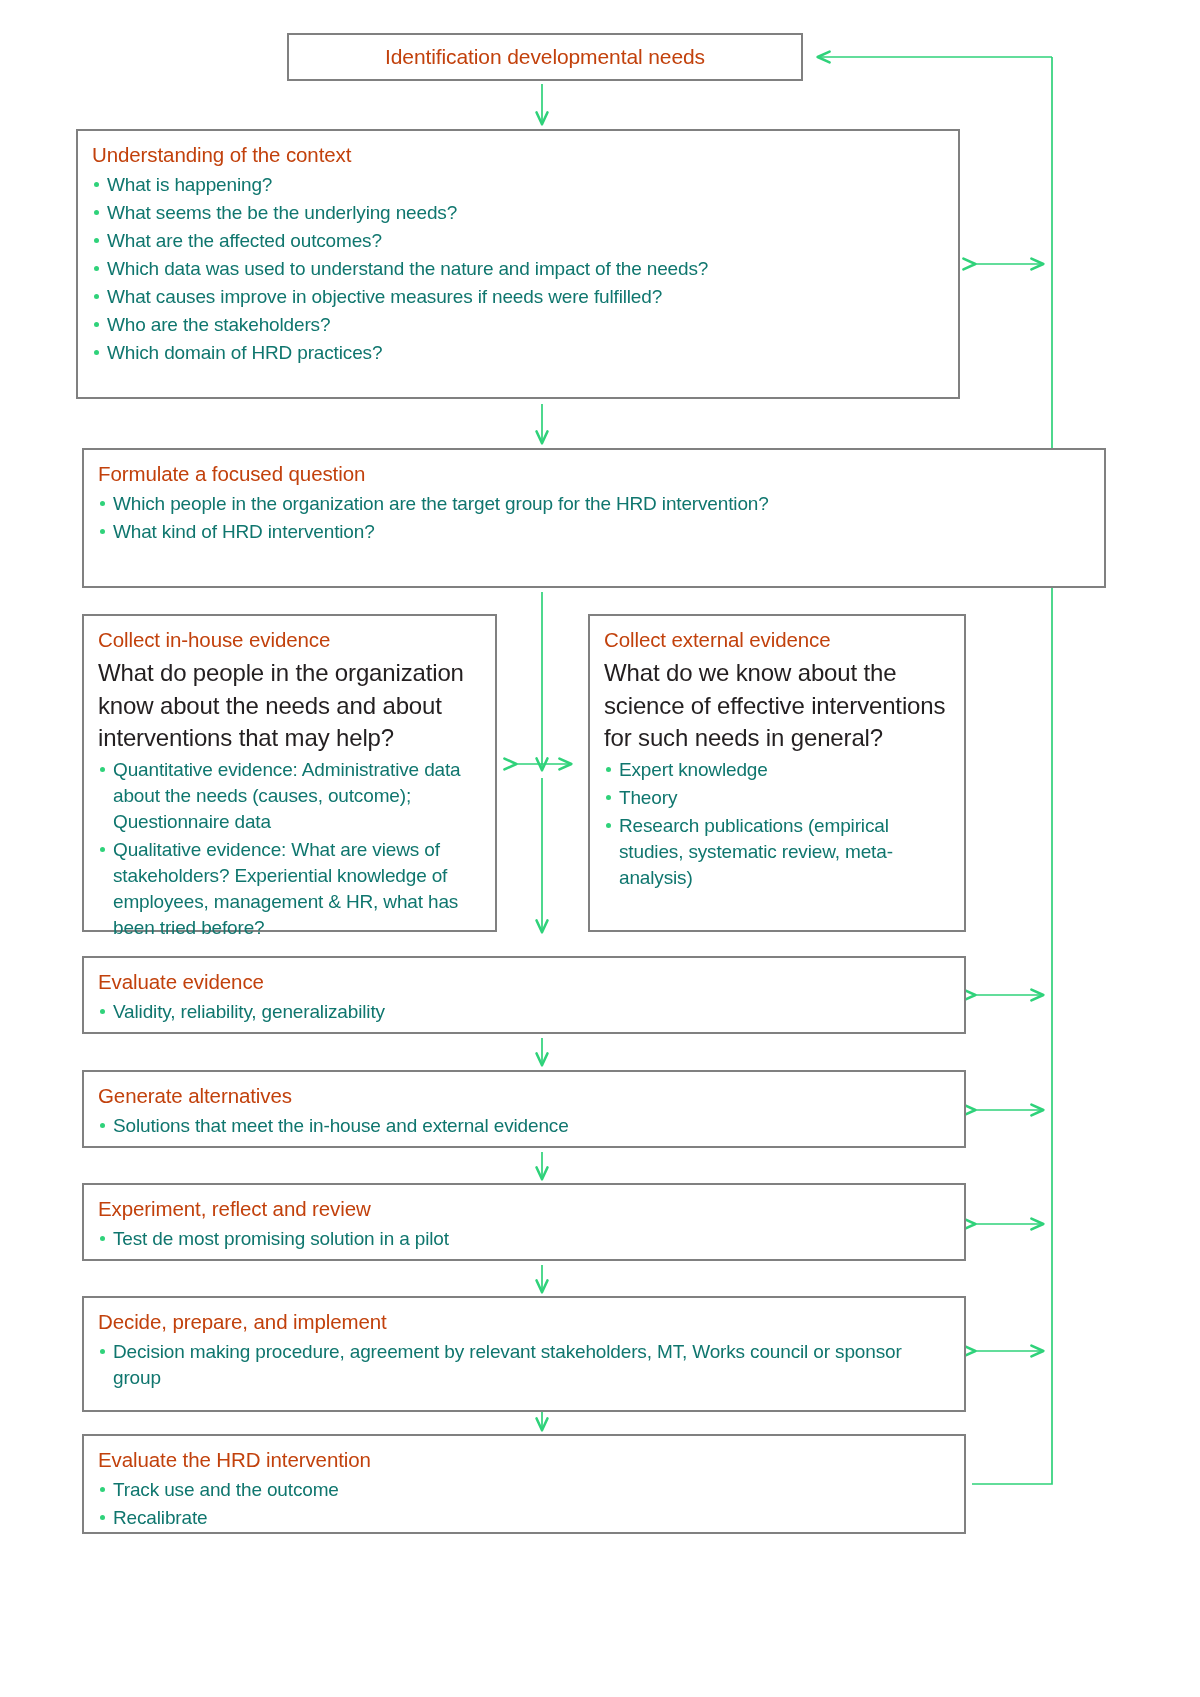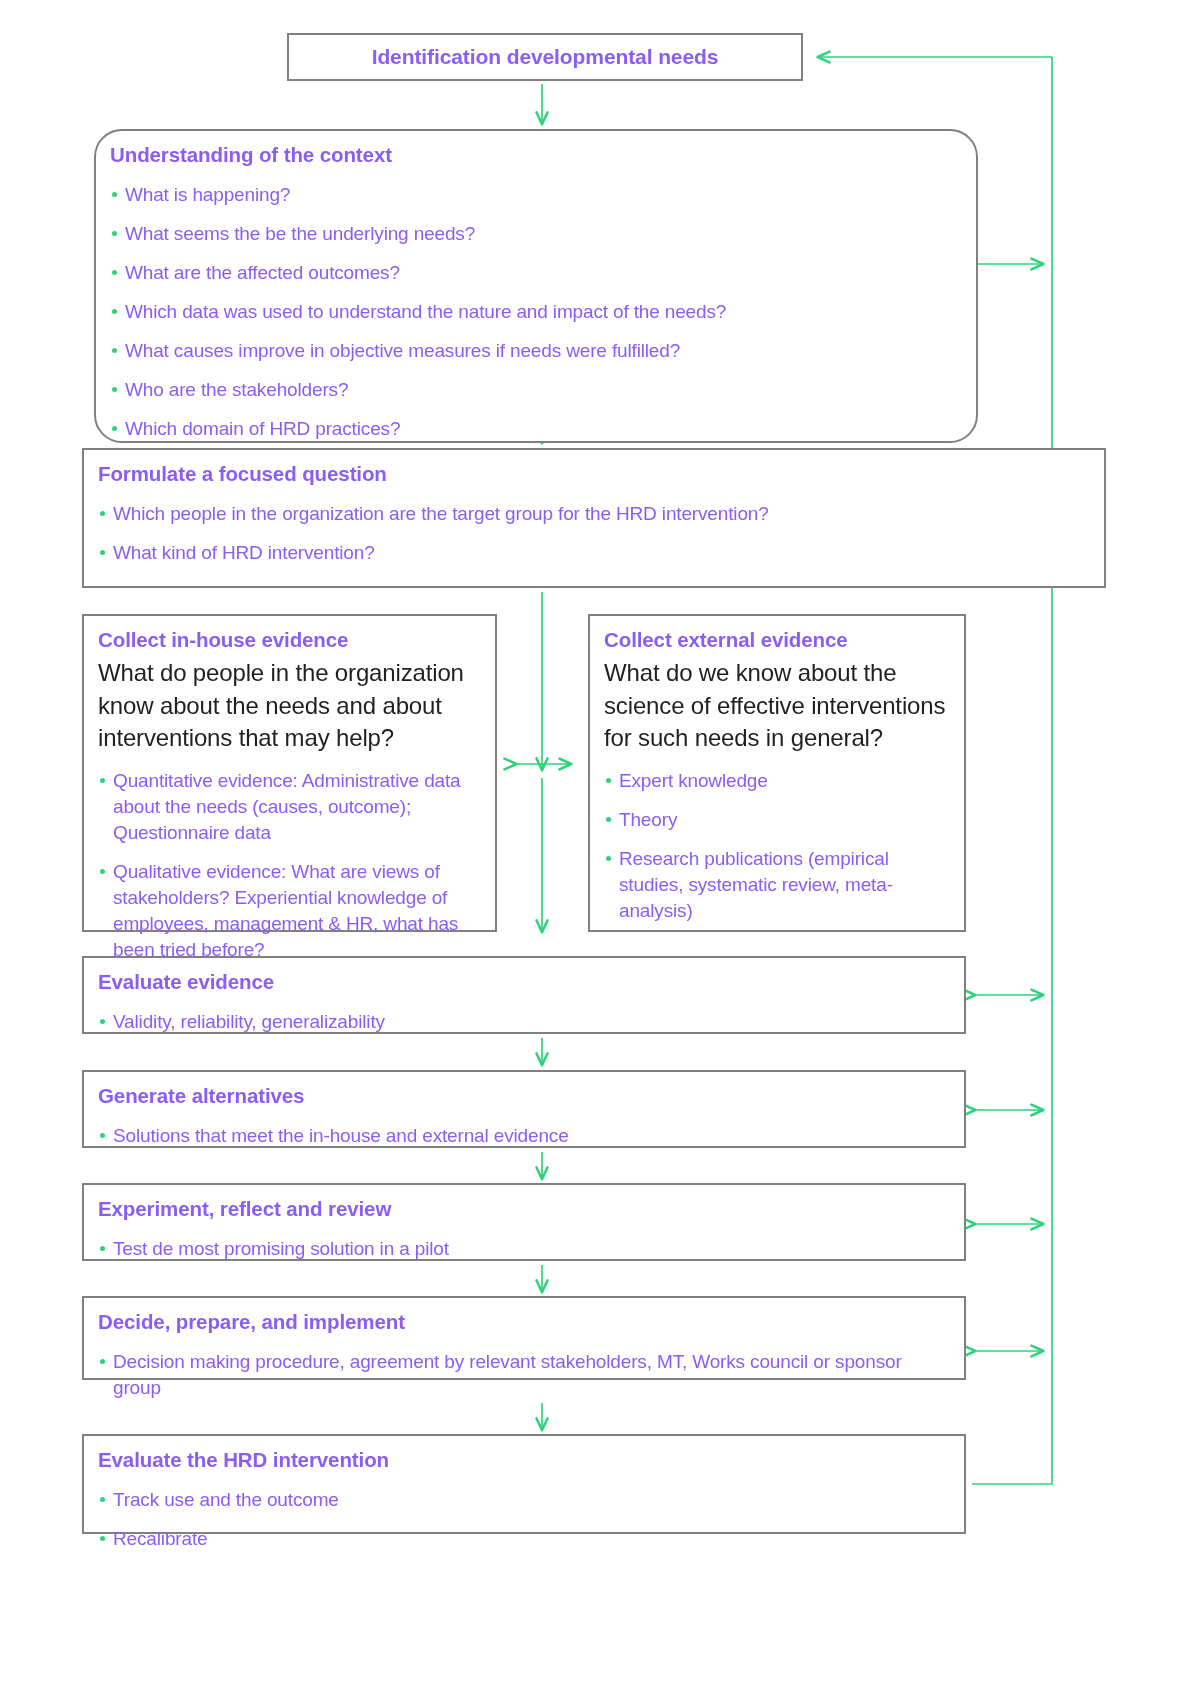--- a/index.html
+++ b/index.html
@@ -13,64 +13,64 @@
   .canvas { position:absolute; inset:0; }
 
   
   .box {
     position: absolute;
     border: 2px solid #808080;
     background: #ffffff;
     padding: 10px 14px 12px 14px;
   }
   .box-title {
-    color: #8b5cf6;
-    font-weight: bold;
+    color: #c2410c;
+    font-weight: normal;
     font-size: 20.5px;
     line-height: 1.35;
     margin-bottom: 3px;
     letter-spacing: -0.1px;
   }
   .body-line {
     color: #231f20;
     font-size: 24px;
     line-height: 1.37;
     letter-spacing: -0.15px;
   }
   ul.bullets { list-style: none; }
   ul.bullets li {
     position: relative;
     padding-left: 15px;
-    color: #8b5cf6;
+    color: #0f766e;
     font-size: 19px;
     line-height: 1.37;
     letter-spacing: -0.15px;
-    margin-top: 13px;
+    margin-top: 2px;
   }
   ul.bullets li::before {
     content: "";
     position: absolute;
     left: 2px; top: 10px;
     width: 5px; height: 5px;
     border-radius: 50%;
     background: #2fd27a;
   }
 
   
   #box-top        { left:287px; top:33px;   width:516px; height:48px; display:flex; align-items:center; justify-content:center; padding:0; }
   #box-top .box-title { font-size:21px; margin:0; }
 
-  #box-context    { left:94px;  top:129px;  width:884px; height:314px;border-radius:28px; }
+  #box-context    { left:76px;  top:129px;  width:884px; height:270px; }
   #box-question   { left:82px;  top:448px;  width:1024px; height:140px; }
   #box-inhouse    { left:82px;  top:614px;  width:415px; height:318px; }
   #box-external   { left:588px; top:614px;  width:378px; height:318px; }
   #box-evaluate   { left:82px;  top:956px;  width:884px; height:78px; }
   #box-generate   { left:82px;  top:1070px; width:884px; height:78px; }
   #box-experiment { left:82px;  top:1183px; width:884px; height:78px; }
-  #box-decide     { left:82px;  top:1296px; width:884px; height:84px; }
+  #box-decide     { left:82px;  top:1296px; width:884px; height:116px; }
   #box-final      { left:82px;  top:1434px; width:884px; height:100px; }
 
   
   svg.arrows { position:absolute; left:0; top:0; width:1200px; height:1697px; pointer-events:none; }
 </style>
 </head>
 <body>
 
 <div class="canvas">
 

